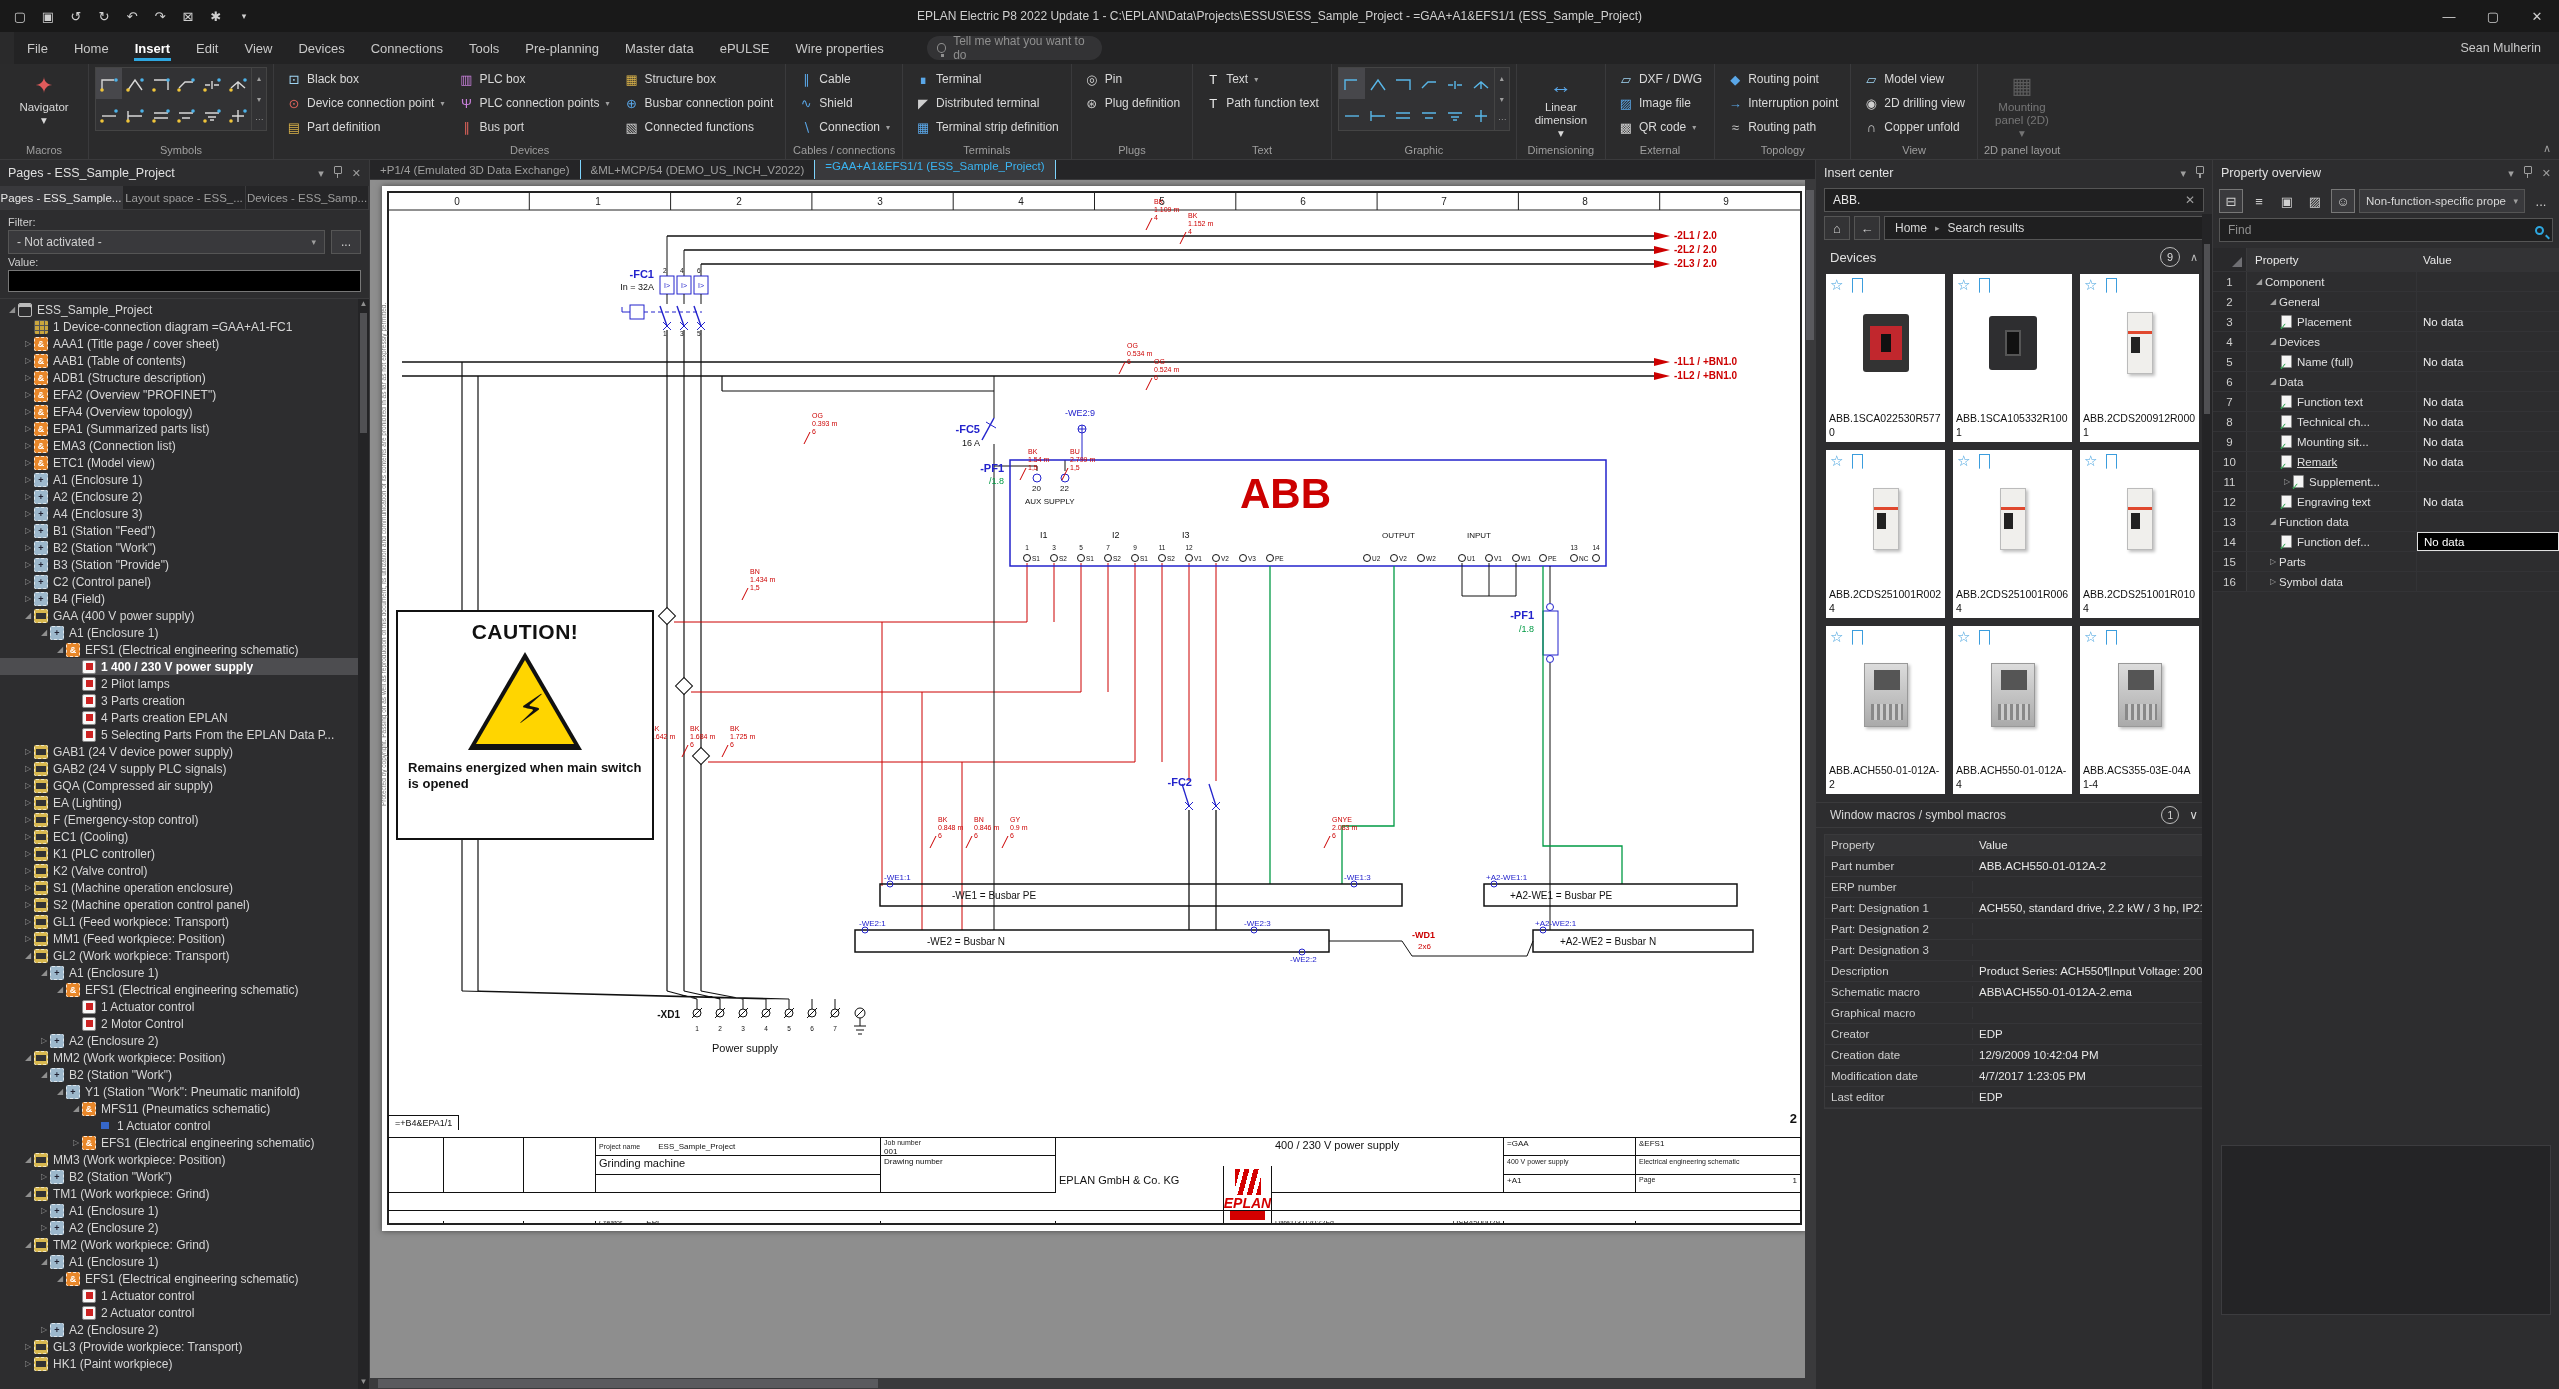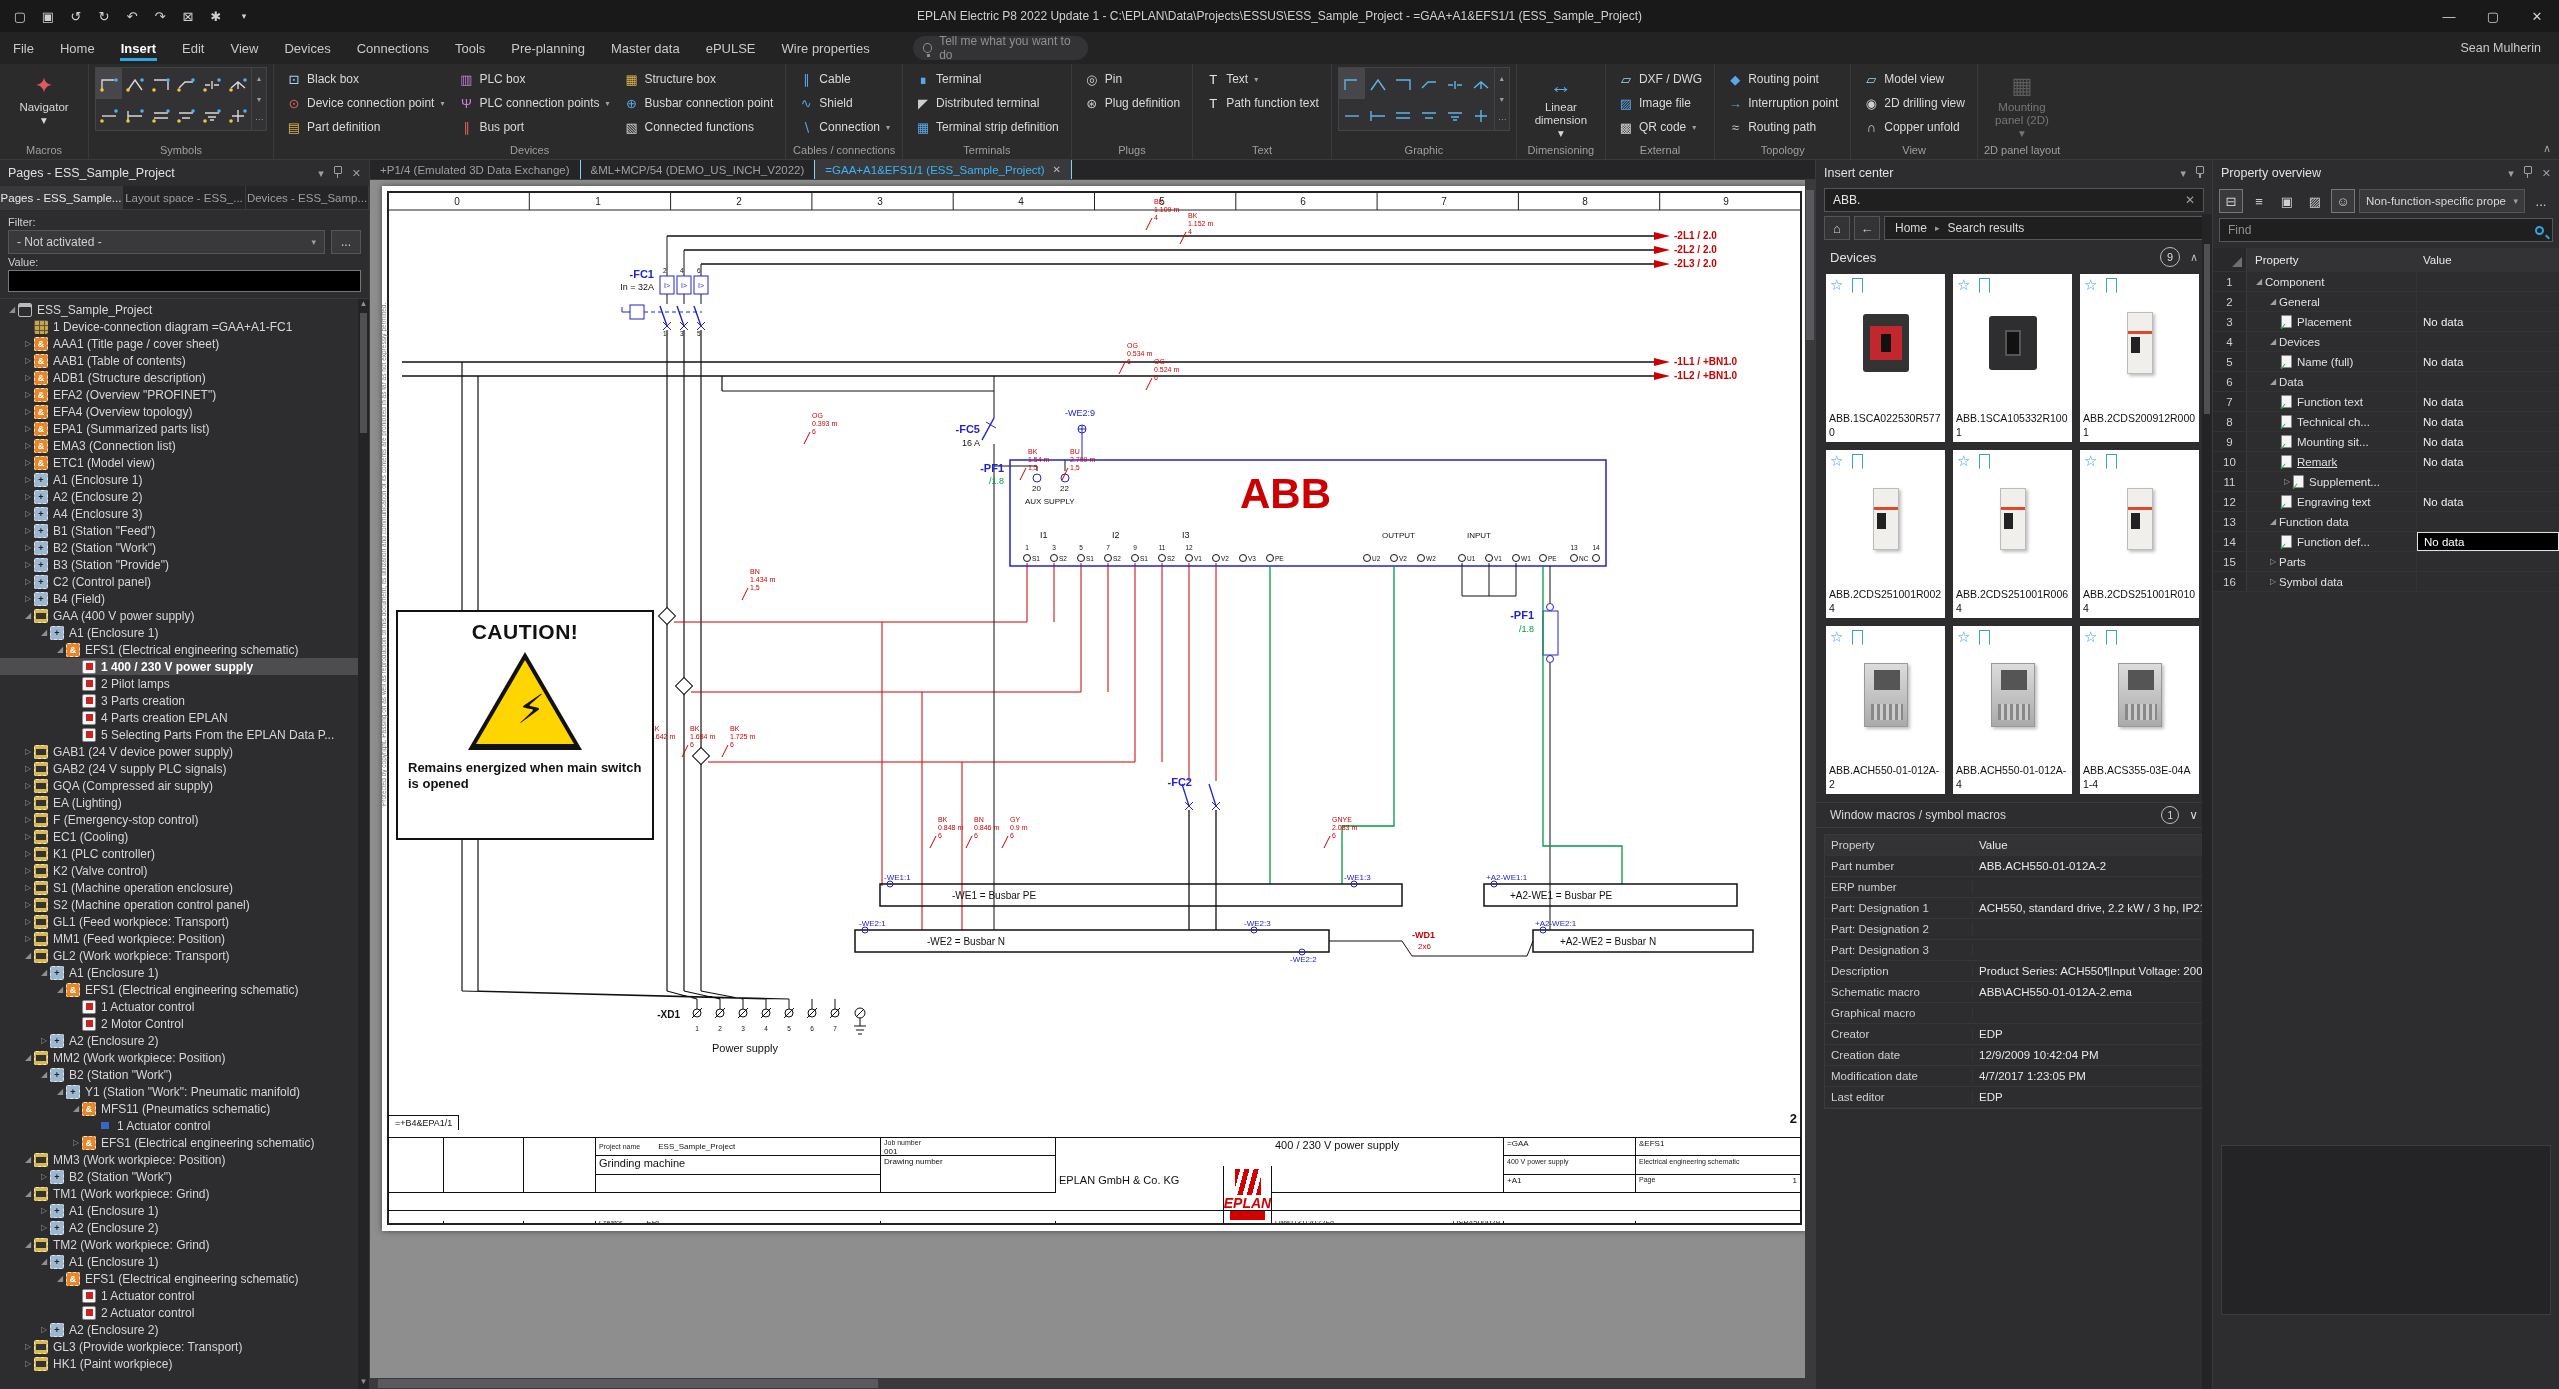--- a/index.html
+++ b/index.html
@@ -8,21 +8,21 @@
 
   
   #titlebar{position:absolute;left:0;top:0;right:0;height:32px;background:#191919;display:flex;align-items:center;}
   .qat{display:flex;align-items:center;gap:4px;padding-left:8px;z-index:2;}
   .qat .qbtn{width:24px;height:22px;display:flex;align-items:center;justify-content:center;color:#cfcfcf;font-size:13px;}
   #win-title{position:absolute;left:0;right:0;text-align:center;color:#cfcfcf;font-size:12px;pointer-events:none;}
   .wincontrols{margin-left:auto;display:flex;z-index:2;}
   .wincontrols .wbtn{width:44px;height:32px;display:flex;align-items:center;justify-content:center;color:#cfcfcf;font-size:13px;}
 
   
-  #menurow{position:absolute;left:0;top:32px;right:0;height:32px;background:#232324;display:flex;align-items:center;}
+  #menurow{position:absolute;left:14px;top:32px;right:0;height:32px;background:#232324;display:flex;align-items:center;}
   .mtab{padding:0 13px;height:32px;display:flex;align-items:center;color:#c9c9c9;font-size:13px;position:relative;}
   .mtab.active{color:#fff;font-weight:bold;}
   .mtab.active:after{content:"";position:absolute;left:12px;right:12px;bottom:3px;height:3px;background:#2ea7e0;}
   #tellme{margin-left:30px;width:175px;height:24px;border-radius:12px;background:#333335;display:flex;align-items:center;gap:7px;padding:0 10px;color:#8f8f8f;}
   .bulb{width:10px;height:10px;border:1px solid #8f8f8f;border-radius:50%;position:relative;}
   .bulb:after{content:"";position:absolute;left:3px;top:10px;width:3px;height:3px;background:#8f8f8f;}
   #usertag{margin-left:auto;padding-right:18px;color:#c9c9c9;font-size:12.5px;}
 
   
   #ribbon{position:absolute;left:0;top:64px;right:0;height:96px;background:#2b2b2c;border-bottom:1px solid #3a3a3c;display:flex;align-items:stretch;}
@@ -76,21 +76,21 @@
   .ti-page i{width:7px;height:7px;background:#c22;display:block;}
   .ti-pagep i{width:8px;height:7px;background:#3667c8;display:block;}
   #treescroll{position:absolute;right:0;top:0;width:11px;bottom:0;background:#242426;}
   #treescroll .thumb{position:absolute;left:2px;right:2px;top:14px;height:120px;background:#505053;}
   .sarr{position:absolute;left:0;right:0;height:12px;color:#8f8f8f;font-size:8px;text-align:center;}
 
   
   #editor{flex:1;display:flex;flex-direction:column;position:relative;min-width:0;}
   #etabs{height:20px;background:#252527;display:flex;border-bottom:1px solid #3a3a3c;}
   .etab{padding:0 10px;display:flex;align-items:center;gap:8px;font-size:11.5px;color:#9f9f9f;border-right:1px solid #7dd3fc;white-space:nowrap;}
-  .etab.active{background:#39393c;color:#3ab4f2;}
+  .etab.active{background:#39393c;color:#3ab4f2;flex-direction:column;}
   .etab .ex{color:#bbb;font-size:10px;}
   #canvas{flex:1;position:relative;background:#8e8e8e;overflow:hidden;}
   #page{position:absolute;left:12px;top:6px;width:1425px;height:1045px;background:#fff;box-shadow:0 0 6px rgba(0,0,0,.5);}
   #page svg{position:absolute;left:0;top:0;}
   #vscroll{position:absolute;right:0;top:0;width:10px;bottom:0;background:#3a3a3c;}
   #vscroll .thumb{position:absolute;left:1px;right:1px;top:10px;height:150px;background:#5a5a5e;}
   #hscroll{position:absolute;left:0;bottom:0;height:11px;right:10px;background:#3a3a3c;}
   #hscroll .thumb{position:absolute;top:1px;bottom:1px;left:8px;width:500px;background:#5a5a5e;}
 
   

